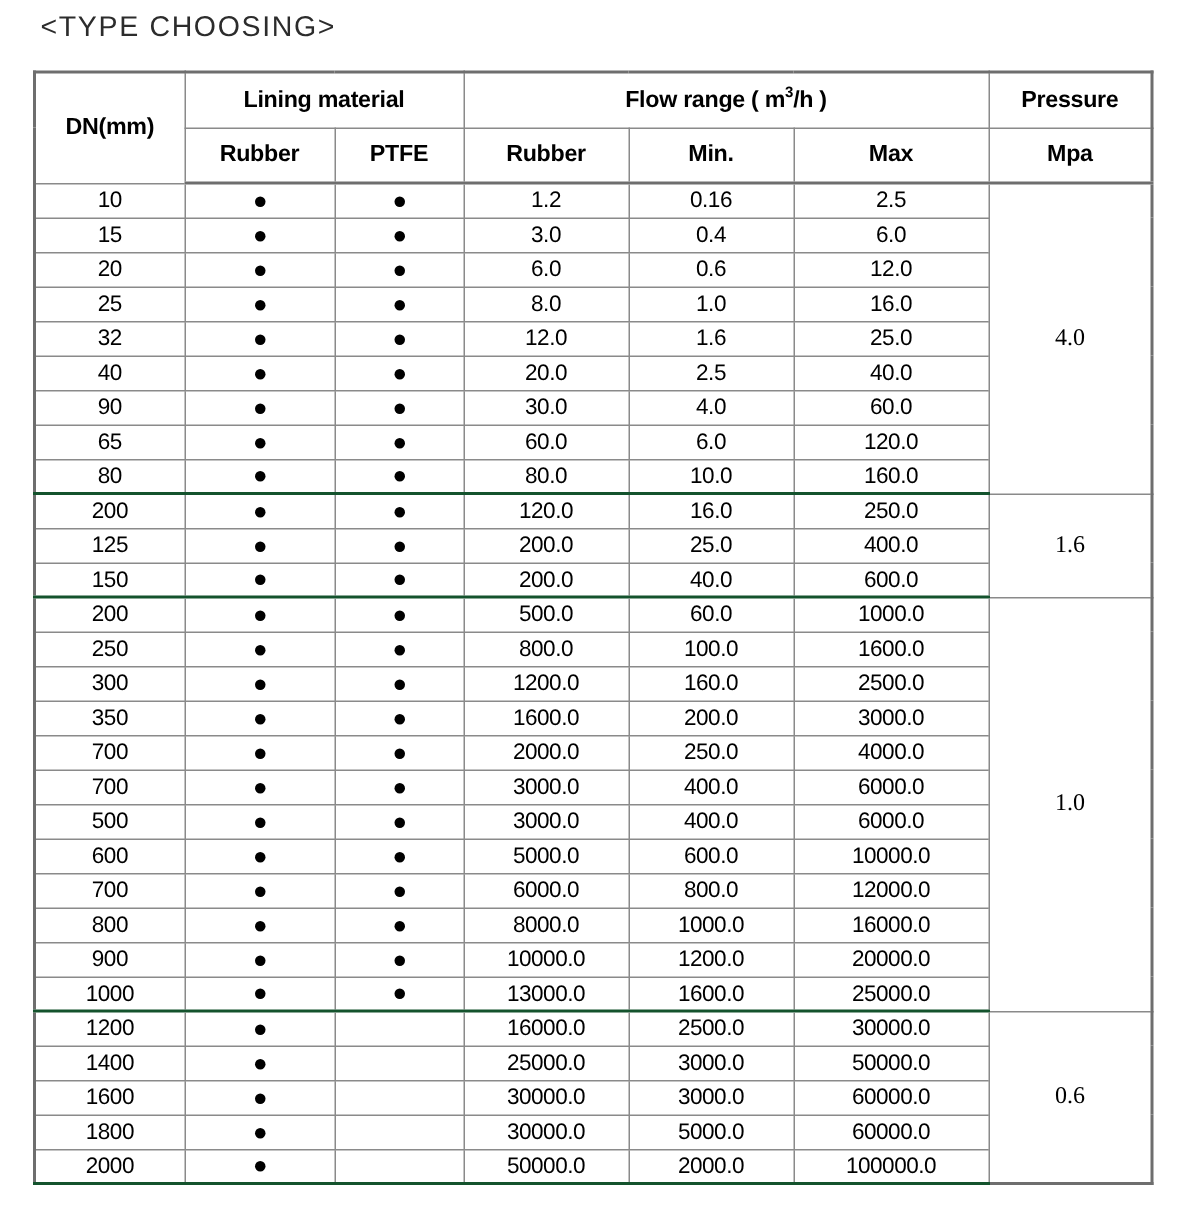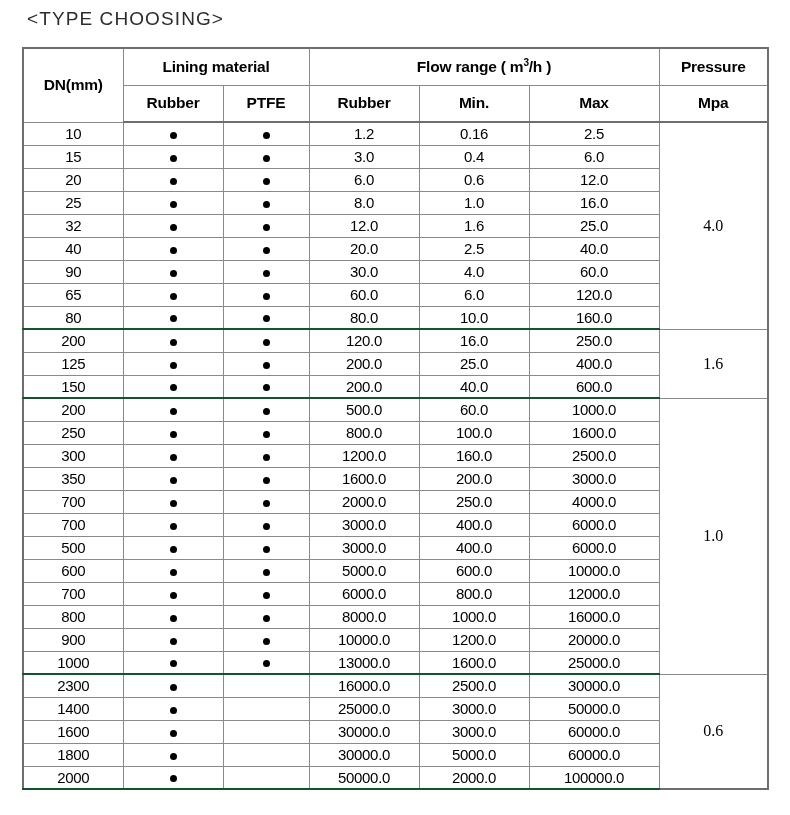--- a/index.html
+++ b/index.html
@@ -331,21 +331,21 @@
           </tr>
           <tr class="group-end">
             <td class="num">1000</td>
             <td><span class="dot"></span></td>
             <td><span class="dot"></span></td>
             <td class="num">13000.0</td>
             <td class="num">1600.0</td>
             <td class="num">25000.0</td>
           </tr>
           <tr>
-            <td class="num">2300</td>
+            <td class="num">1200</td>
             <td><span class="dot"></span></td>
             <td><span class="dot-empty"></span></td>
             <td class="num">16000.0</td>
             <td class="num">2500.0</td>
             <td class="num">30000.0</td>
             <td class="pressure" rowspan="5">0.6</td>
           </tr>
           <tr>
             <td class="num">1400</td>
             <td><span class="dot"></span></td>

